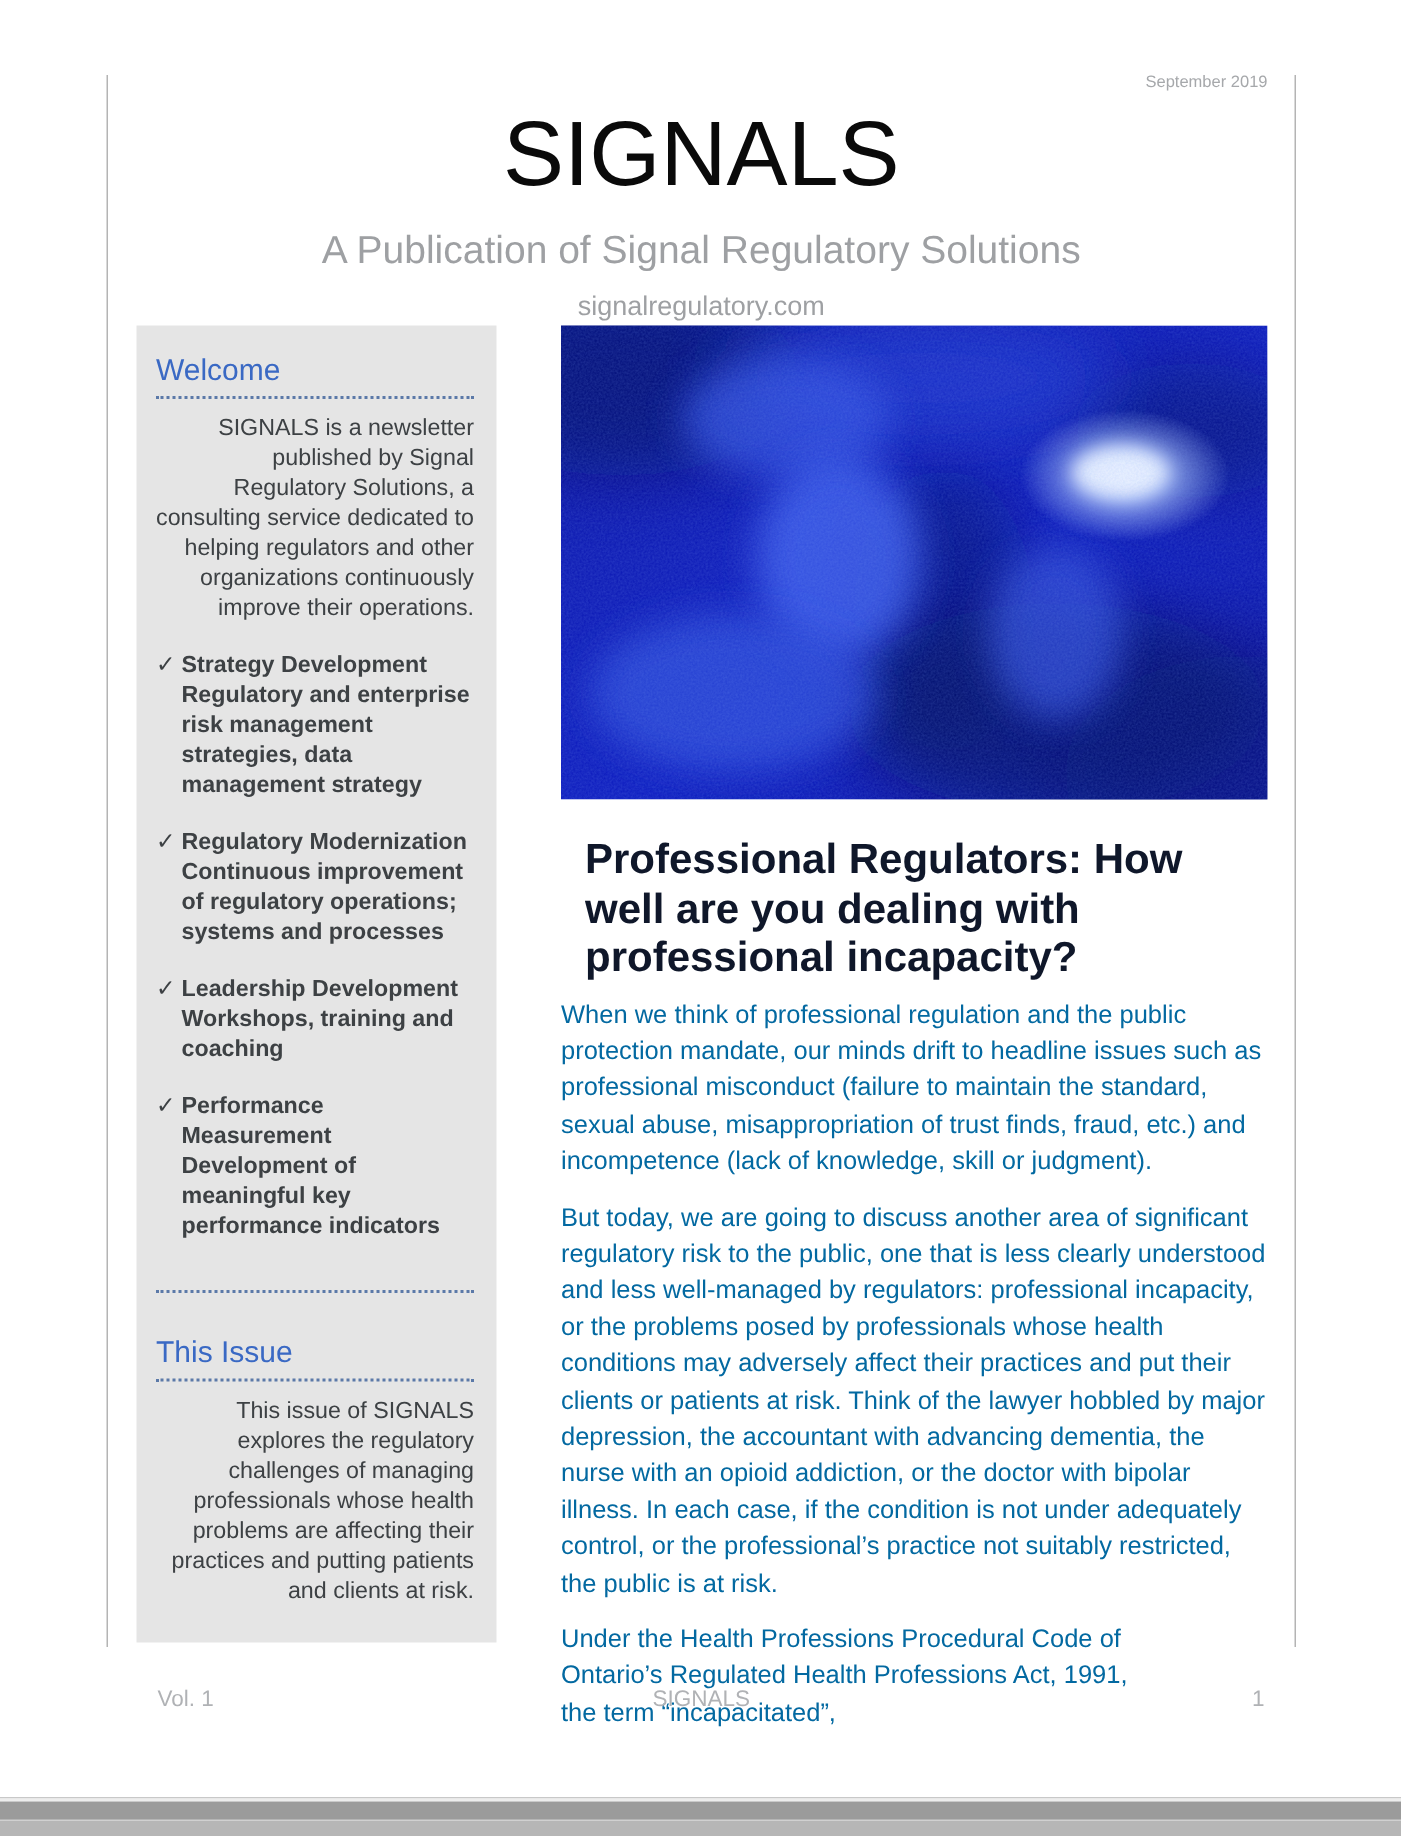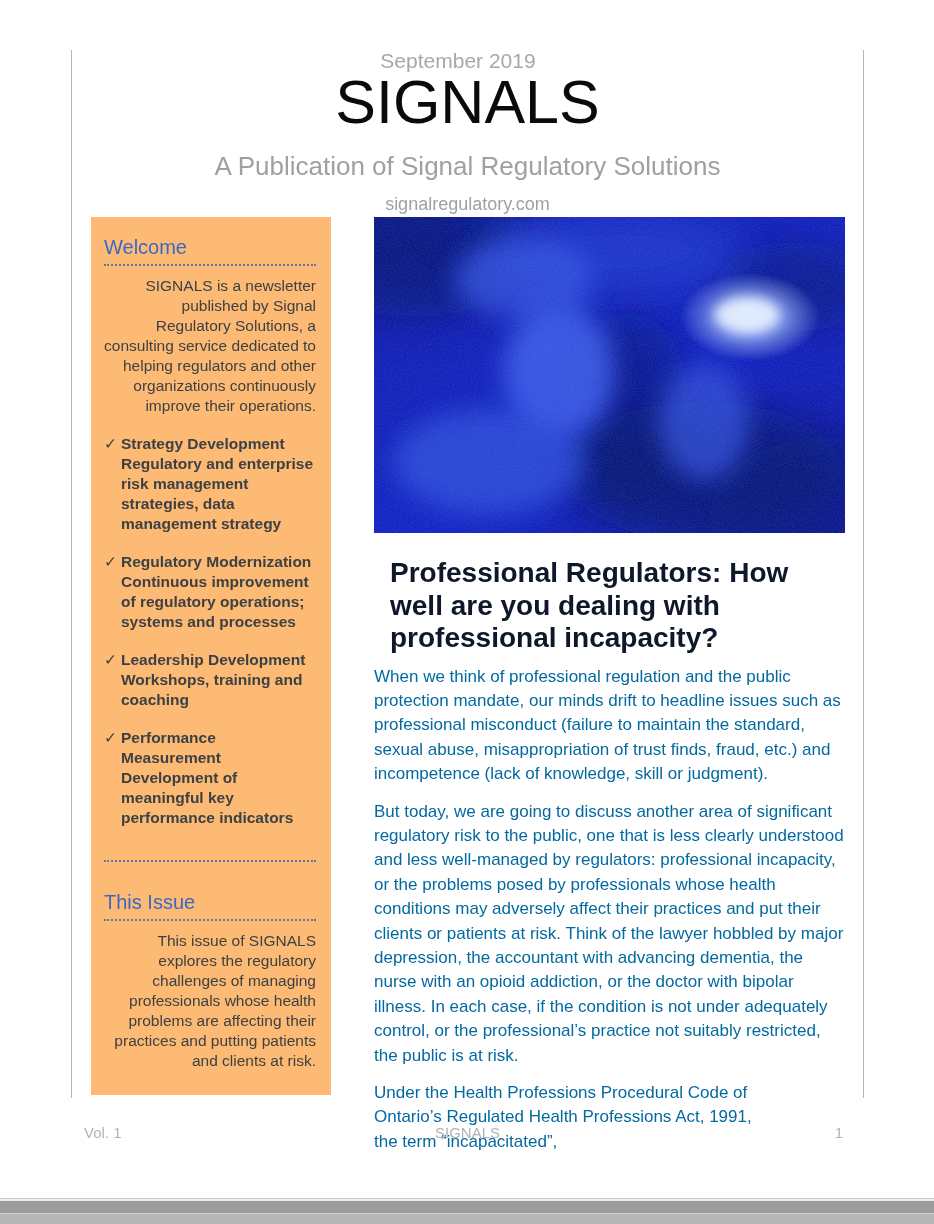--- a/index.html
+++ b/index.html
@@ -10,31 +10,31 @@
     -webkit-font-smoothing:antialiased;
   }
   
   .page-rule{position:absolute;top:50px;width:1px;height:1048px;background:#b4b4b4;}
   .rule-left{left:71px;}
   .rule-right{left:863px;}
 
   
   .issue-date{
     position:absolute;top:49px;left:71px;width:774px;
-    text-align:center;color:#a6a8ab;font-size:21px;
+    text-align:right;color:#a6a8ab;font-size:11px;
   }
   .masthead{position:absolute;left:71px;top:70px;width:793px;text-align:center;}
   .newsletter-title{font-size:61px;line-height:1.05;color:#0a0a0a;font-weight:400;margin:0;}
   .newsletter-subtitle{margin-top:17px;font-size:26px;color:#9ea0a3;}
   .newsletter-site{margin-top:12px;font-size:18px;color:#9ea0a3;}
 
   
   .sidebar{
     position:absolute;left:91px;top:217px;width:240px;height:878px;
-    background:#fdba74;box-sizing:border-box;padding:12px 15px 12px 13px;
+    background:#e5e5e5;box-sizing:border-box;padding:12px 15px 12px 13px;
     color:#3d4144;font-size:15.5px;line-height:20px;
   }
   .side-heading{color:#3a69c4;font-size:20px;line-height:24px;font-weight:400;margin:6px 0 5px;}
   .dotted-divider{border:none;border-top:2px dotted #5b79a8;margin:5px 0 10px;}
   .side-paragraph{margin:0;text-align:right;}
   .check-item{display:flex;margin-top:18px;}
   .check-glyph{flex:0 0 17px;color:#3d4144;}
   .check-body{flex:1;font-weight:bold;}
   .divider-mid{margin-top:32px;margin-bottom:0;}
   .this-issue-heading{margin-top:28px;}
@@ -49,21 +49,21 @@
   .article-paragraph{
     font-size:17px;line-height:24.4px;color:#0369a1;margin:0 0 13px;
   }
   .pre-line{white-space:pre-line;}
 
   
   .page-footer{
     position:absolute;top:1124px;left:71px;width:793px;
     font-size:15px;color:#b0b2b5;
   }
-  .footer-volume{position:absolute;left:13px;top:0;}
+  .footer-volume{position:absolute;left:34px;top:0;}
   .footer-center{position:absolute;left:0;right:0;top:0;text-align:center;}
   .footer-pagenum{position:absolute;right:21px;top:0;}
 
   
   .window-bottom{position:absolute;left:0;bottom:0;width:934px;}
   .edge-line{height:1px;background:#c8c8c8;}
   .edge-gap{height:2px;background:#ededed;}
   .scrollbar-thumb{height:12px;background:#9b9b9b;border-bottom:1px solid #d0d0d0;}
   .edge-fill{height:10px;background:#b6b6b6;}
 </style>

